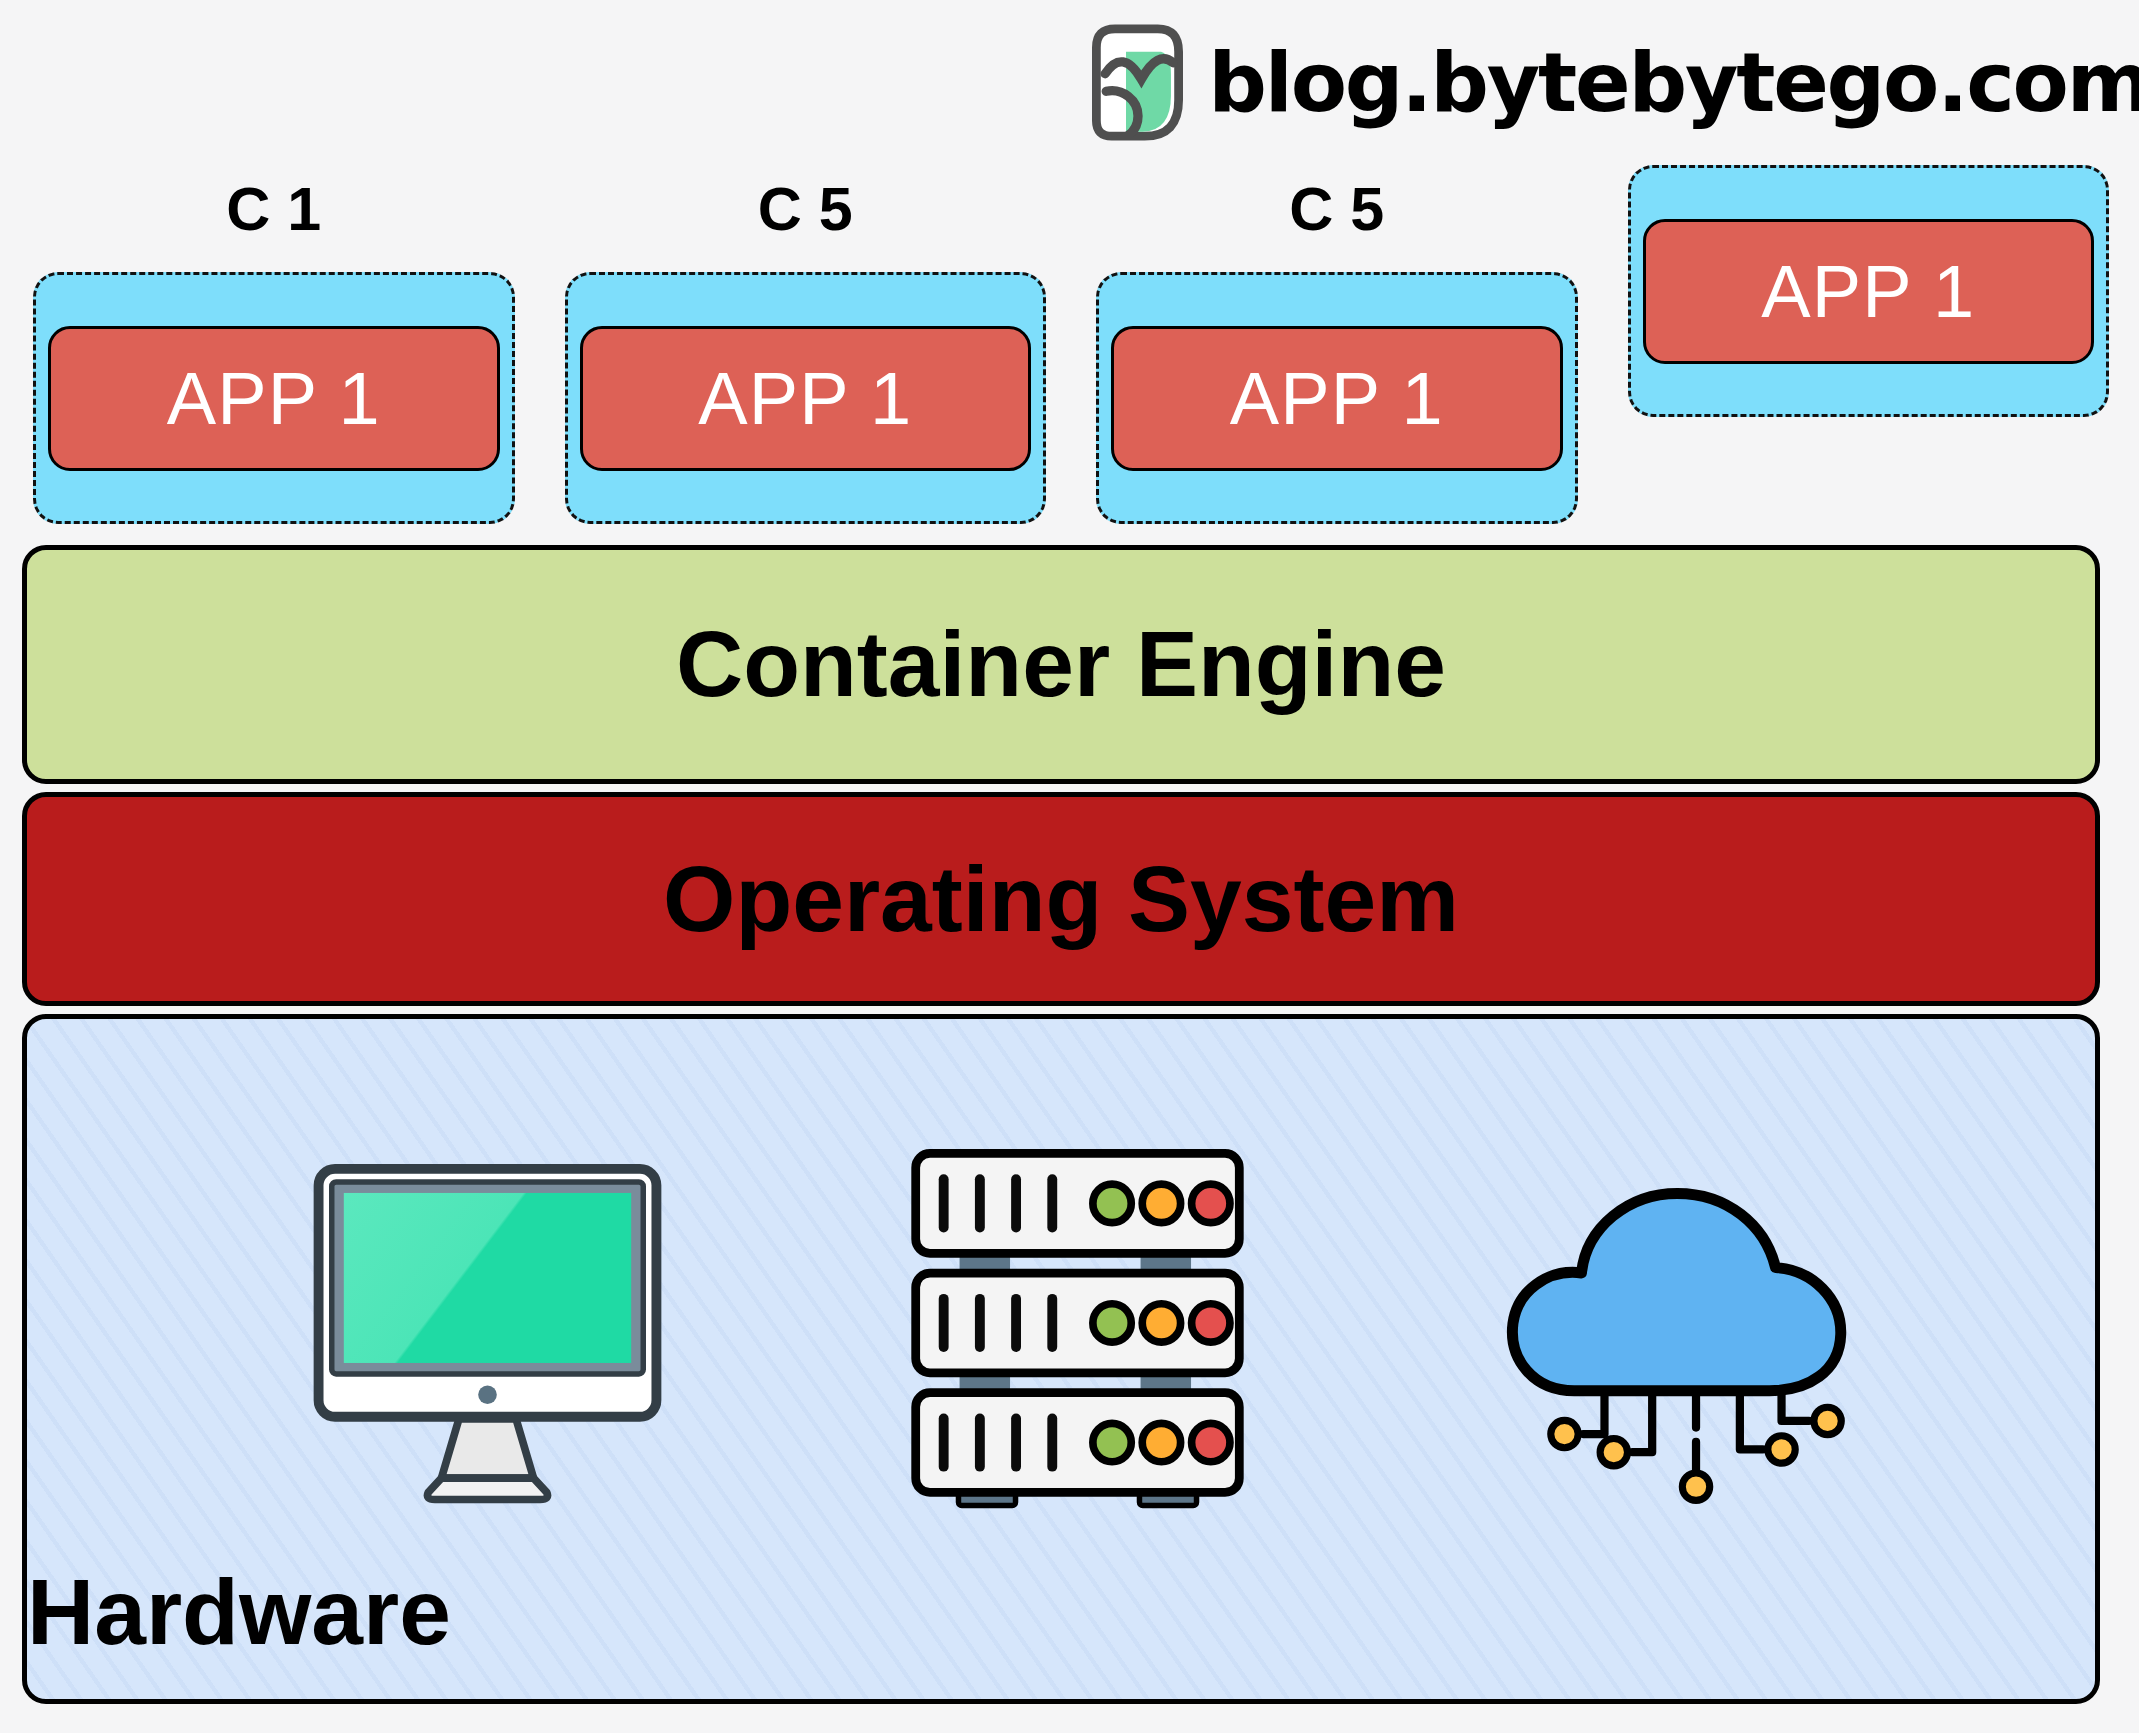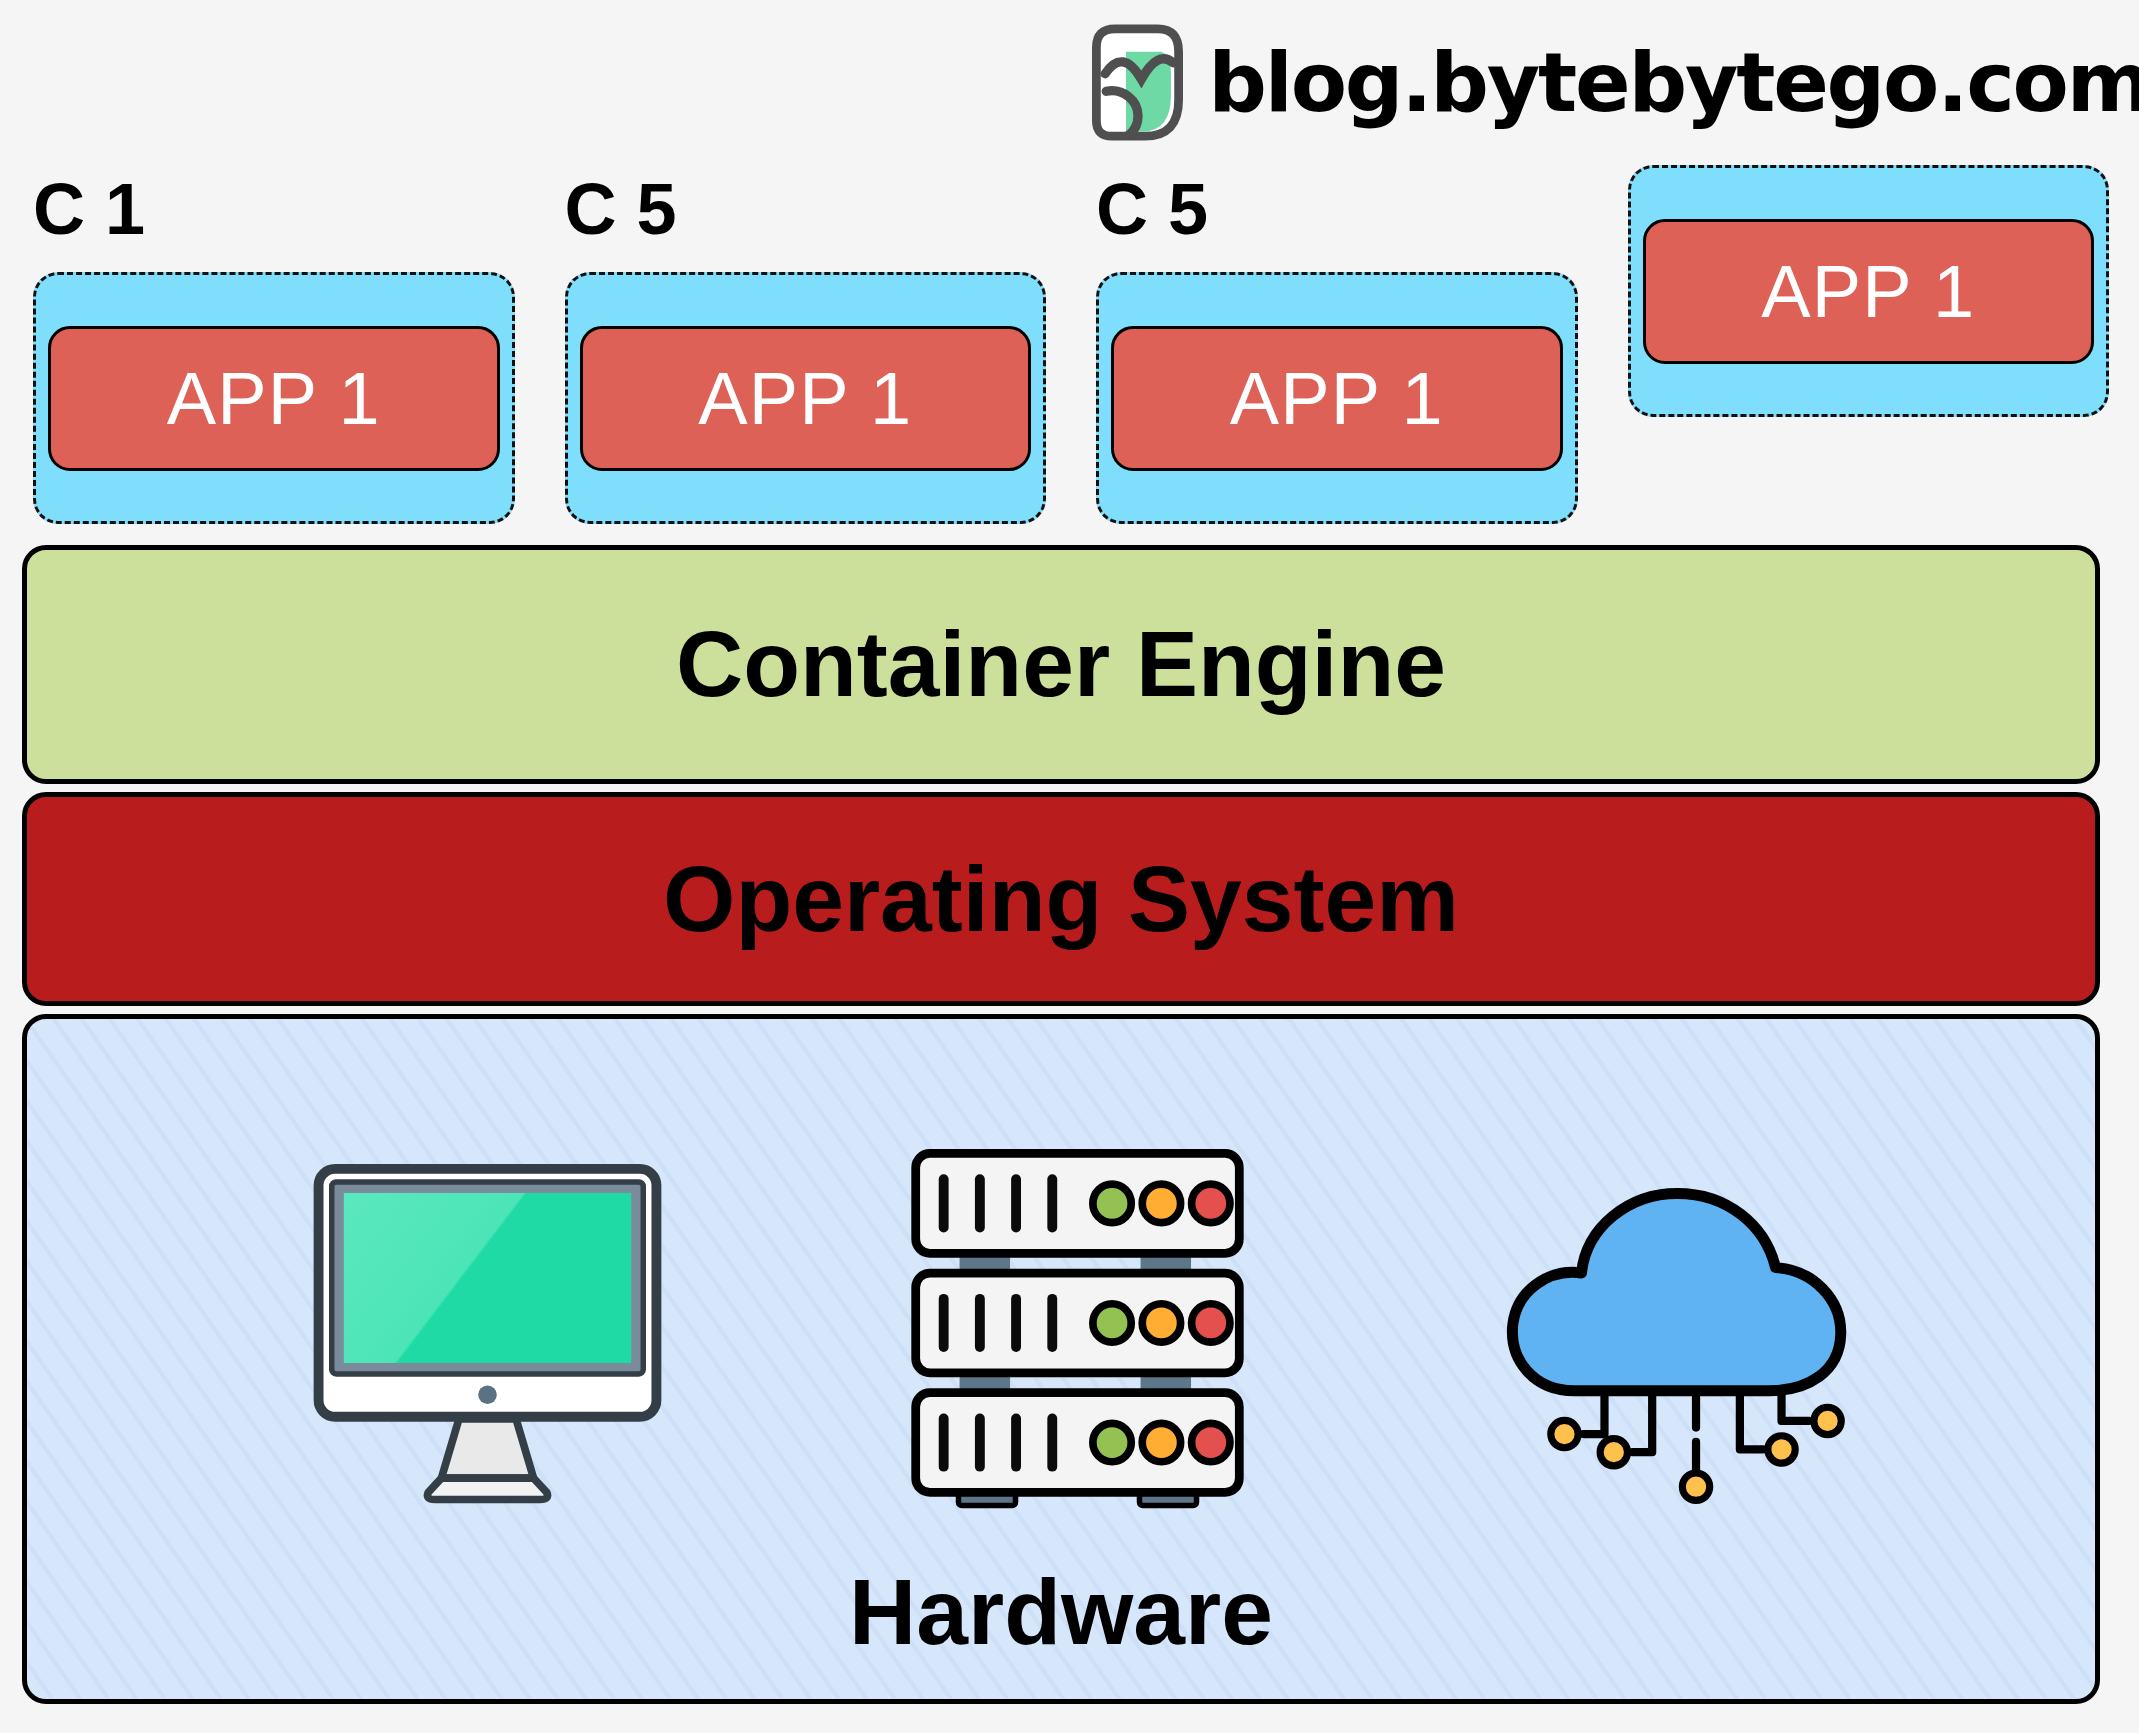--- a/index.html
+++ b/index.html
@@ -7,41 +7,41 @@
   .canvas{position:relative;width:2140px;height:1733px;background:#f5f5f6;overflow:hidden;padding-left:22px;}
 
   
   .logo{position:absolute;top:23px;right:12px;display:flex;align-items:center;gap:25px;}
   .logo-text{font-family:"DejaVu Sans",sans-serif;font-size:82px;font-weight:700;color:#000;
              letter-spacing:-2.2px;white-space:nowrap;}
 
   
   .row{position:absolute;left:33px;top:165px;width:2076px;display:flex;gap:50px;}
   .col{flex:1;display:flex;flex-direction:column;}
-  .c-label{height:107px;text-align:left;font-size:72px;font-weight:700;color:#000;line-height:88px;}
+  .c-label{height:107px;text-align:center;font-size:61px;font-weight:700;color:#000;line-height:88px;}
   .cbox{box-sizing:border-box;height:252px;background:#7edefb;border:3.8px dashed #111;
         border-radius:25px;display:flex;align-items:center;justify-content:center;padding:0 12px;}
   .app{box-sizing:border-box;width:100%;height:145px;background:#dd6156;border:3.3px solid #000;
        border-radius:22px;display:flex;align-items:center;justify-content:center;}
   .app span{color:#fff;font-size:74px;font-weight:400;letter-spacing:1.1px;}
 
   
   .band{position:absolute;left:22px;width:2078px;box-sizing:border-box;border:5px solid #000;
         border-radius:24px;display:flex;align-items:center;justify-content:center;
         font-size:93px;font-weight:700;color:#000;}
   .engine{top:545px;height:239px;background:#cde09b;}
   .os{top:792px;height:214px;background:#b91c1c;}
   .hw{top:1014px;height:690px;background:#d6e6fb;
       background-image:repeating-linear-gradient(55deg,rgba(255,255,255,0) 0 18.7px,rgba(148,178,225,0.12) 18.7px 23px);
       flex-direction:column;align-items:stretch;justify-content:flex-start;}
   .icons{display:flex;justify-content:space-between;align-items:flex-start;
          padding:118px 241px 0 285px;}
   .icon-monitor{margin-top:25px;}
   .icon-server{margin-top:11px;}
-  .hw-label{margin-top:auto;margin-bottom:33px;text-align:center;font-size:93px;font-weight:700;}
+  .hw-label{margin-top:auto;margin-bottom:33px;font-size:93px;font-weight:700;}
 </style>
 </head>
 <body>
 
 <div class="canvas">
 
   <div class="logo">
     <svg width="91" height="119" viewBox="0 0 166 216">
       <defs>
           <clipPath id="owlclip">

